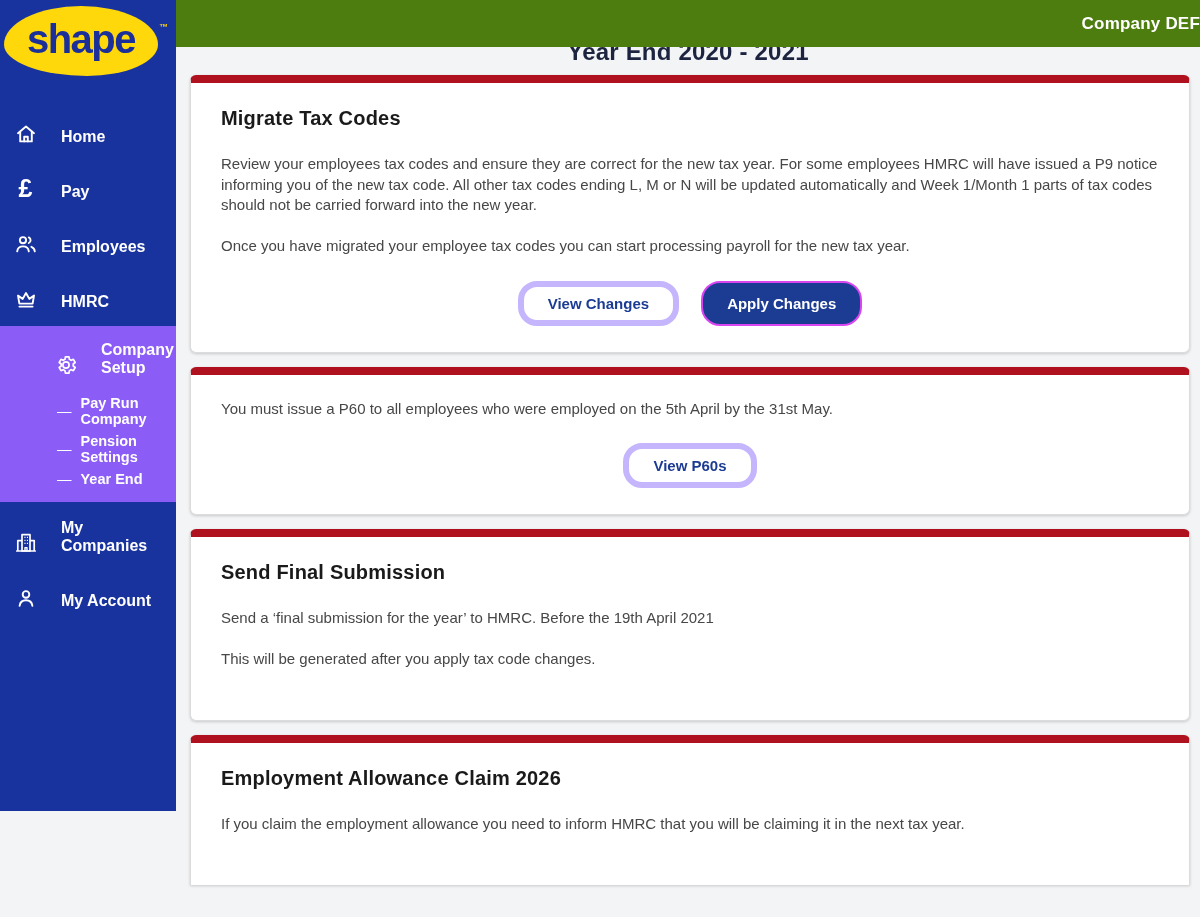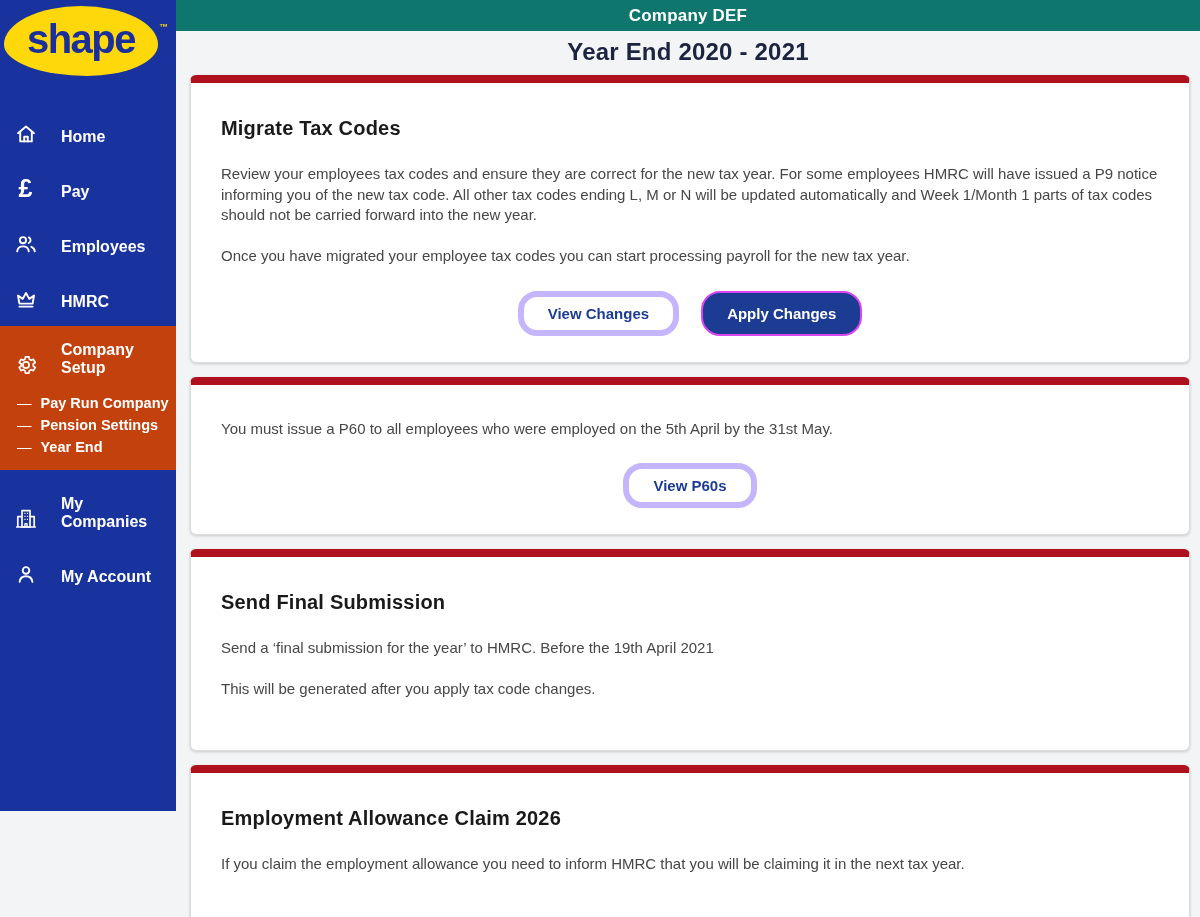--- a/index.html
+++ b/index.html
@@ -12,37 +12,37 @@
                border-radius:50% 50% 46% 54% / 55% 55% 45% 45%;
                display:flex; align-items:center; justify-content:center; cursor:pointer; }
   .logo-text { color:#1b2f9b; font-size:40px; font-weight:800; letter-spacing:-1.5px; padding-bottom:4px; }
   .tm { position:absolute; right:8px; top:22px; color:#ffd80b; font-size:9px; font-weight:700; }
 
   .nav { margin-top:18px; }
   .nav-item { display:flex; align-items:flex-end; gap:23px; padding:15px 8px 15px 13px; color:#fff;
               font-size:16px; font-weight:700; cursor:pointer; }
   .nav-item .ico { width:25px; height:25px; display:flex; align-items:center; justify-content:center; flex:0 0 25px; }
   .pound-glyph { font-size:25px; font-weight:700; color:#fff; line-height:1; }
-  .nav-group.active { background:#c2410c; padding-bottom:12px; margin-bottom:10px; }
+  .nav-group.active { background:#8b5cf6; padding-bottom:12px; margin-bottom:2px;padding-left:40px; }
   .sub-item { display:flex; align-items:center; gap:9px; padding:3px 6px 3px 17px; color:#fff;
               font-size:14.5px; font-weight:700; cursor:pointer; }
   .sub-dash { font-weight:400; }
 
   
-  .topbar { position:absolute; left:176px; right:0; top:0; height:31px; background:#0f766e;
-            display:flex; align-items:center; justify-content:center; }
+  .topbar { position:absolute; left:176px; right:0; top:0; height:47px; background:#4d7c0f;
+            display:flex; align-items:center; justify-content:flex-end; }
   .topbar-title { color:#fff; font-size:17px; font-weight:700; letter-spacing:.2px; }
 
   
   .main { margin-left:176px; padding-top:31px; height:917px; background:#f3f4f6; }
   .page-title { text-align:center; font-size:24px; font-weight:800; color:#1d2440; padding:7px 16px 9px; letter-spacing:.2px; }
 
   .cards { padding:0 10px 0 14px; }
   .card { background:#fff; border:1px solid #dcdcdc; border-top:8px solid #b0111e; border-radius:6px;
-          box-shadow:0 1px 3px rgba(0,0,0,.18); margin-bottom:14px; padding:34px 30px 26px; }
+          box-shadow:0 1px 3px rgba(0,0,0,.18); margin-bottom:14px; padding:24px 30px 26px; }
   .card h2 { font-size:20px; font-weight:800; color:#1a1a1a; margin-bottom:24px; letter-spacing:.2px; }
   .card p { font-size:15px; color:#474747; line-height:1.38; margin-bottom:20px; }
   .btn-row { display:flex; justify-content:center; gap:22px; margin-top:24px; }
   .btn { font-family:"Liberation Sans", sans-serif; font-size:15px; font-weight:700; border-radius:19px;
          padding:8px 24px; cursor:pointer; }
   .btn.outline { background:#fff; color:#1c3c94; border:6px solid #c4b5fd; }
   .btn.solid { background:#1c3c94; color:#fff; border:2px solid #d946ef; }
   .card.no-buttons { padding-bottom:30px; }
   .card.last { border-bottom:none; border-radius:6px 6px 0 0; min-height:146px; margin-bottom:0; }
 

